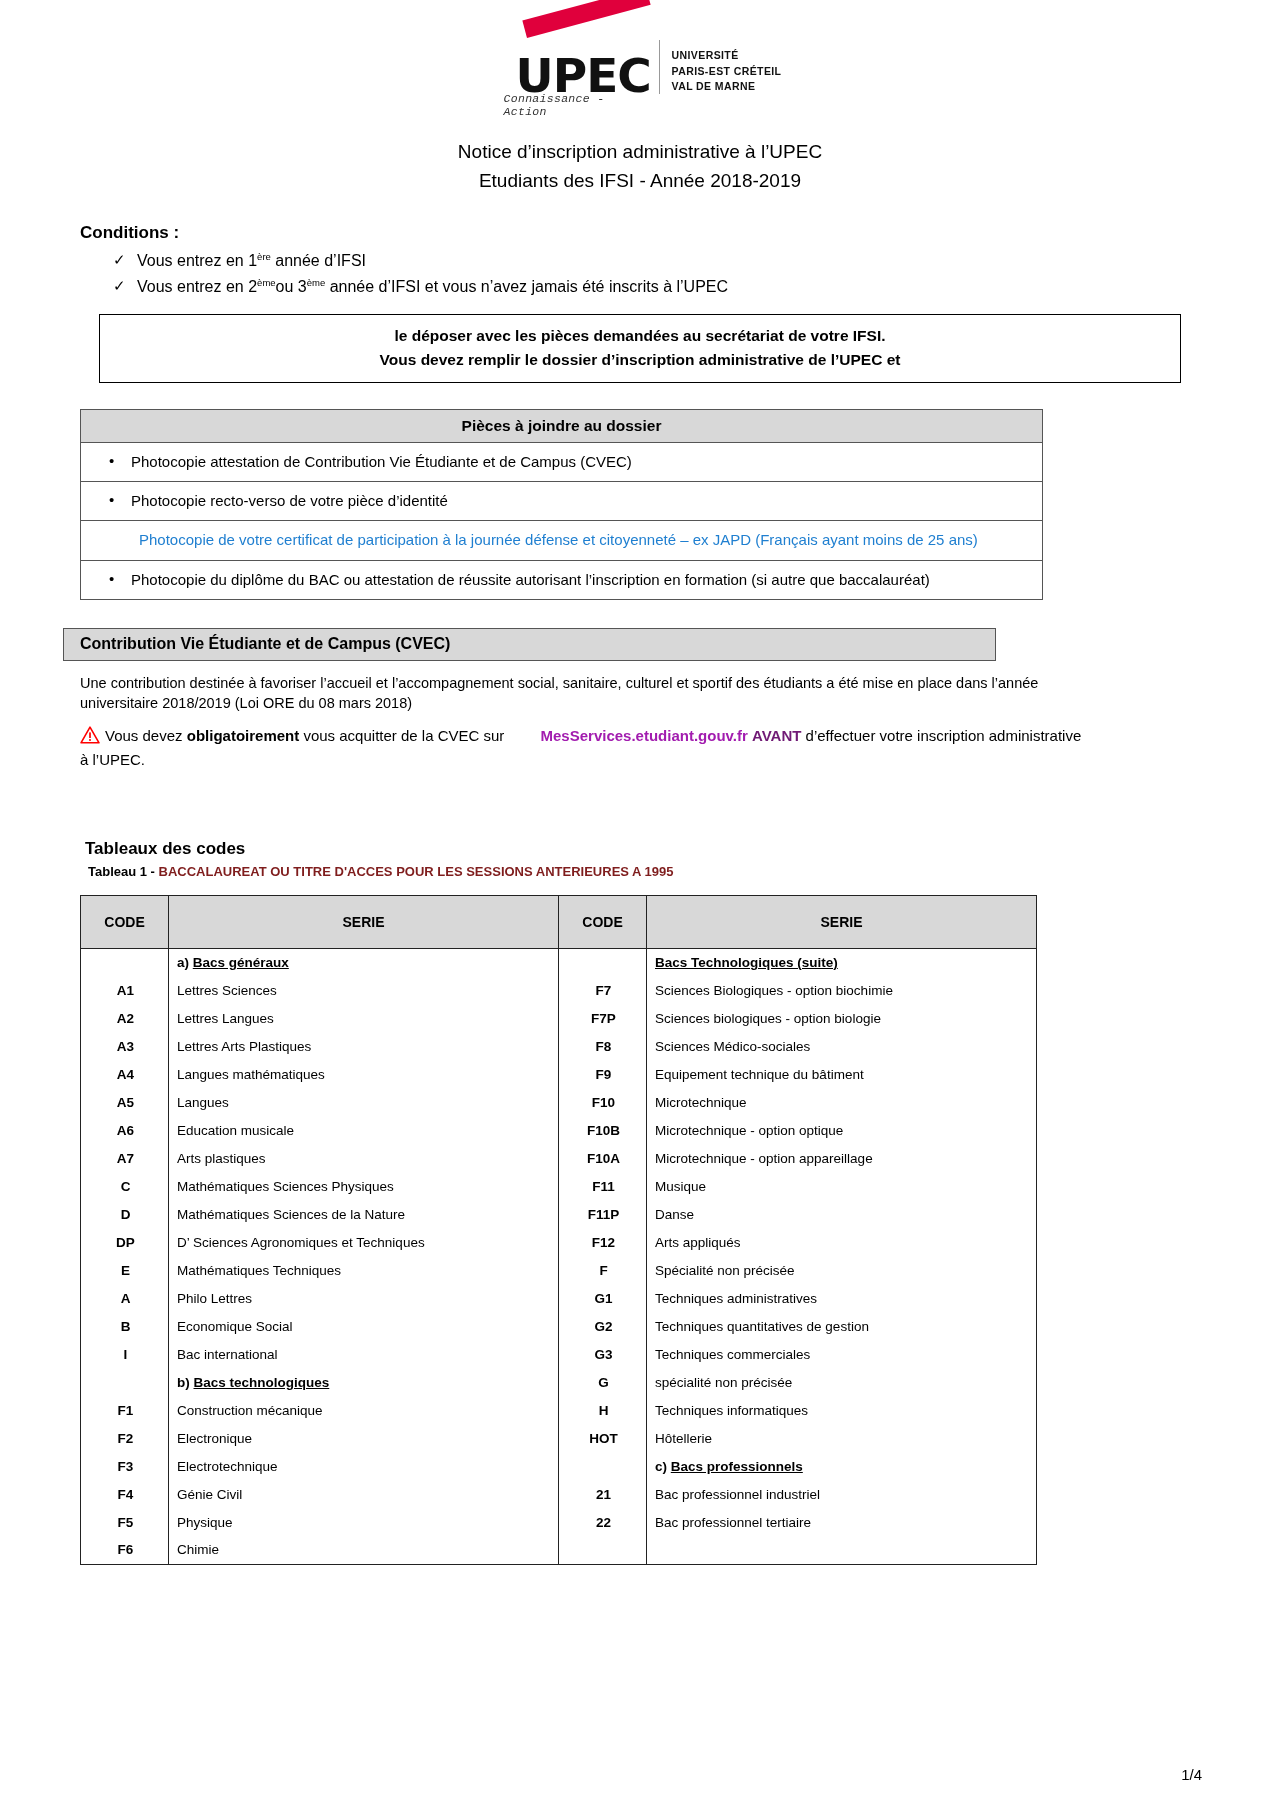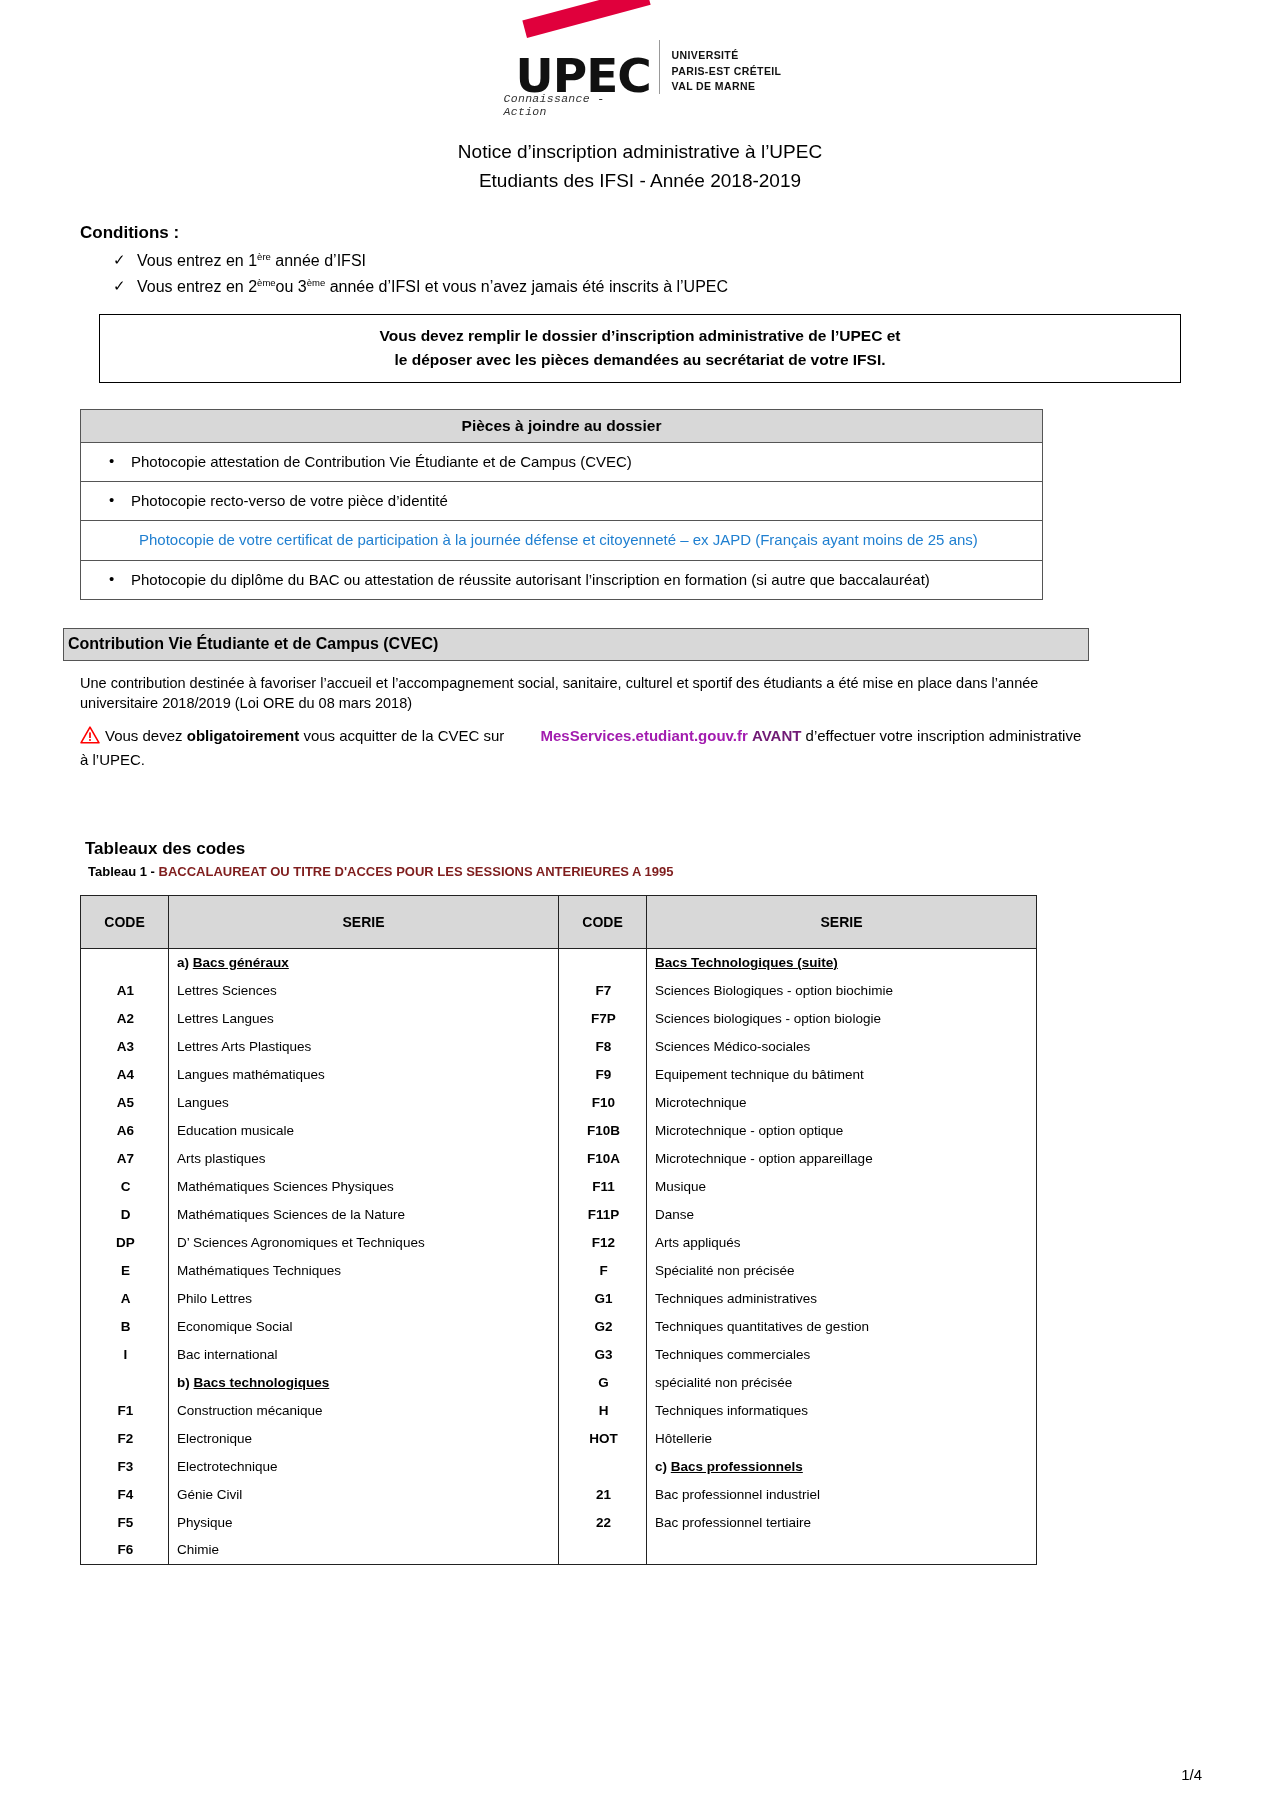--- a/index.html
+++ b/index.html
@@ -164,22 +164,22 @@
   .blue-row {
     color: #1f7fd0;
     padding-left: 58px !important;
   }
 
   
   .section-bar {
     background: #d8d8d8;
     border: 1px solid #555555;
     margin: 28px 0 0 -12px;
-    width: 1026px;
-    padding: 6px 10px 7px 4px;
+    width: 933px;
+    padding: 6px 10px 7px 16px;
     font-size: 16px;
     font-weight: bold;
   }
   .cvec-text {
     font-size: 14.5px;
     line-height: 1.38;
     margin: 12px 0 0 5px;
     width: 1000px;
   }
   .cvec-warn {
@@ -288,22 +288,22 @@
       <span class="chk">✓</span>
       <span>Vous entrez en 1</span><sup>ère</sup><span> année d’IFSI</span>
     </li>
     <li>
       <span class="chk">✓</span>
       <span>Vous entrez en 2</span><sup>ème</sup><span>ou 3</span><sup>ème</sup><span> année d’IFSI et vous n’avez jamais été inscrits à l’UPEC</span>
     </li>
   </ul>
 
   <div class="notice-box">
+    <div>le déposer avec les pièces demandées au secrétariat de votre IFSI.</div>
     <div>Vous devez remplir le dossier d’inscription administrative de l’UPEC et</div>
-    <div>le déposer avec les pièces demandées au secrétariat de votre IFSI.</div>
   </div>
 
   <table class="pieces">
     <thead>
       <tr>
         <th>Pièces à joindre au dossier</th>
       </tr>
     </thead>
     <tbody id="pieces-body">
         <tr>

